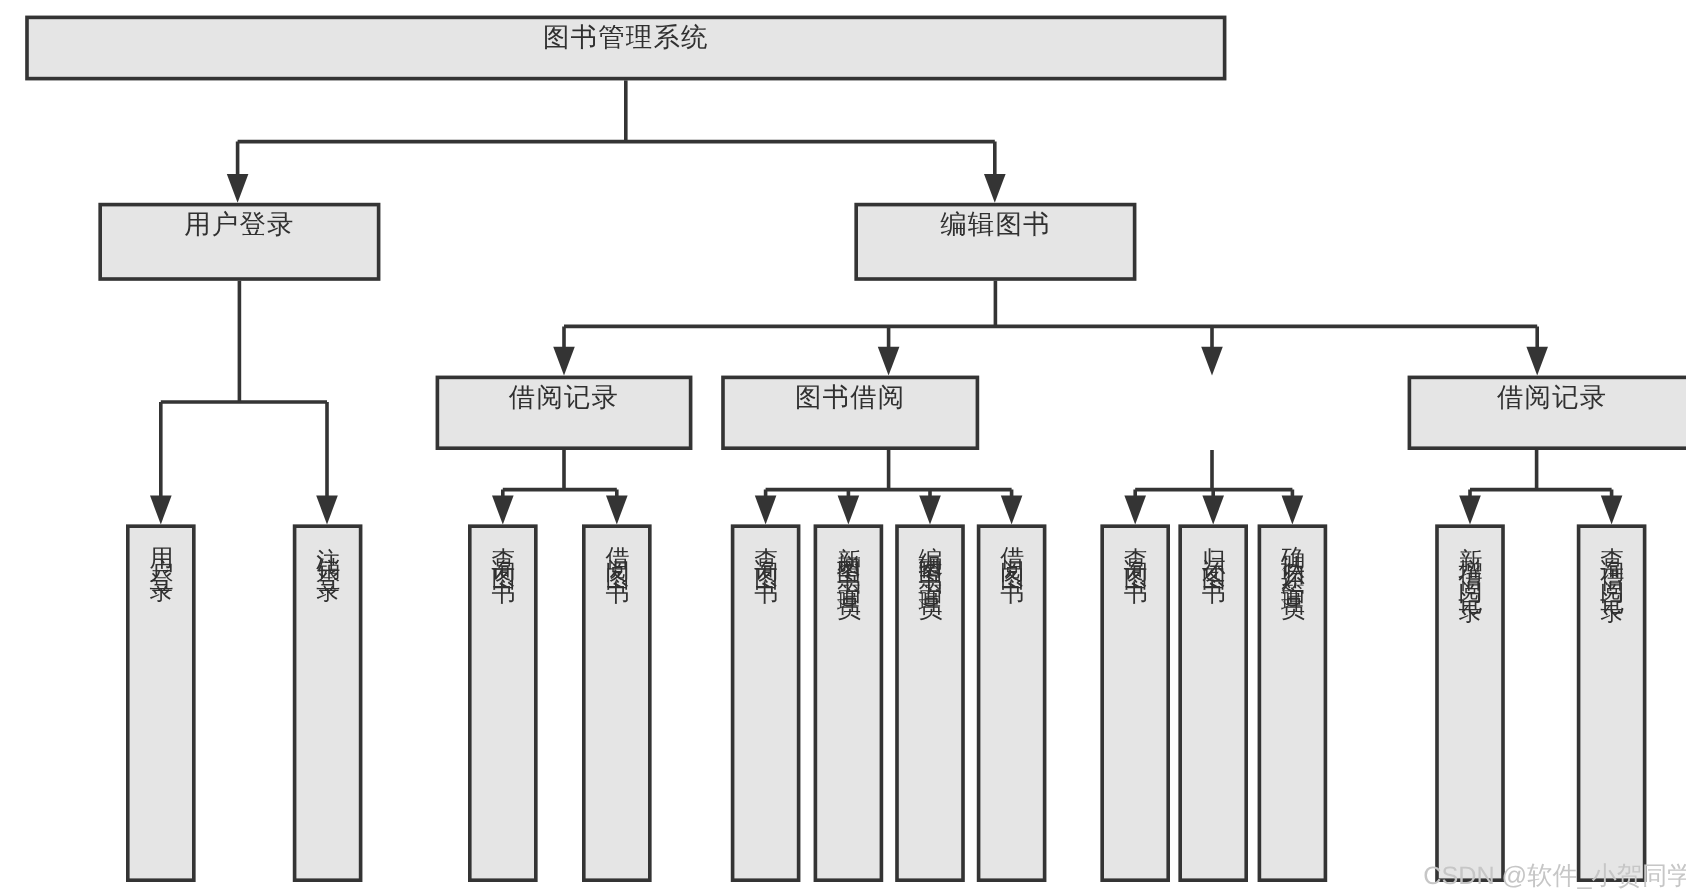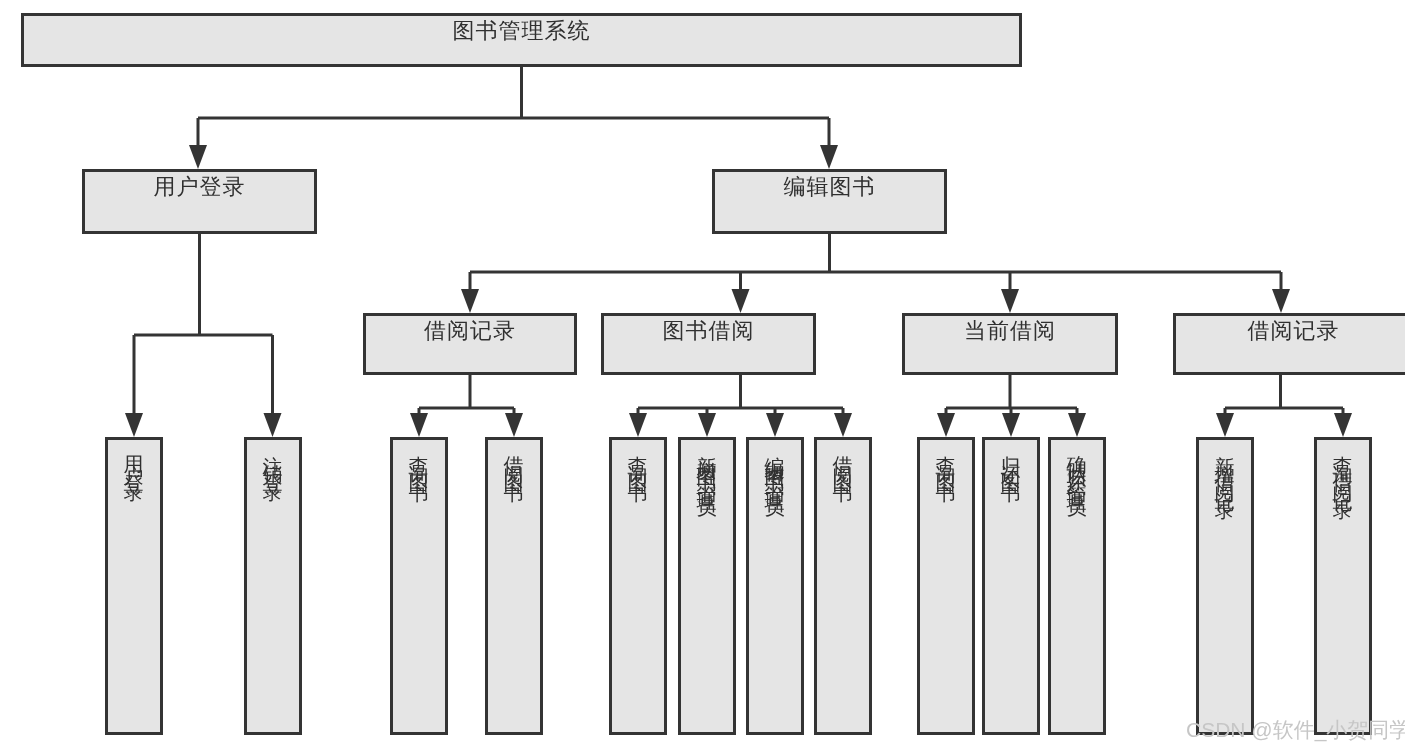--- a/index.html
+++ b/index.html
@@ -123,23 +123,20 @@
   <div class="node h" style="left:712px; top:169px; width:235px; height:65px;">
     <span>编辑图书</span>
   </div>
 
   <div class="node h" style="left:363px; top:313px; width:214px; height:62px;">
     <span>借阅记录</span>
   </div>
   <div class="node h" style="left:601px; top:313px; width:215px; height:62px;">
     <span>图书借阅</span>
   </div>
-  <div class="node h" style="left:902px; top:313px; width:216px; height:62px;">
-    <span>当前借阅</span>
-  </div>
   <div class="node h" style="left:1173px; top:313px; width:241px; height:62px;">
     <span>借阅记录</span>
   </div>
 
   <div class="node v" style="left:105px;">
     <span class="vtext">用户登录</span>
   </div>
   <div class="node v" style="left:244px;">
     <span class="vtext">注销登录</span>
   </div>

